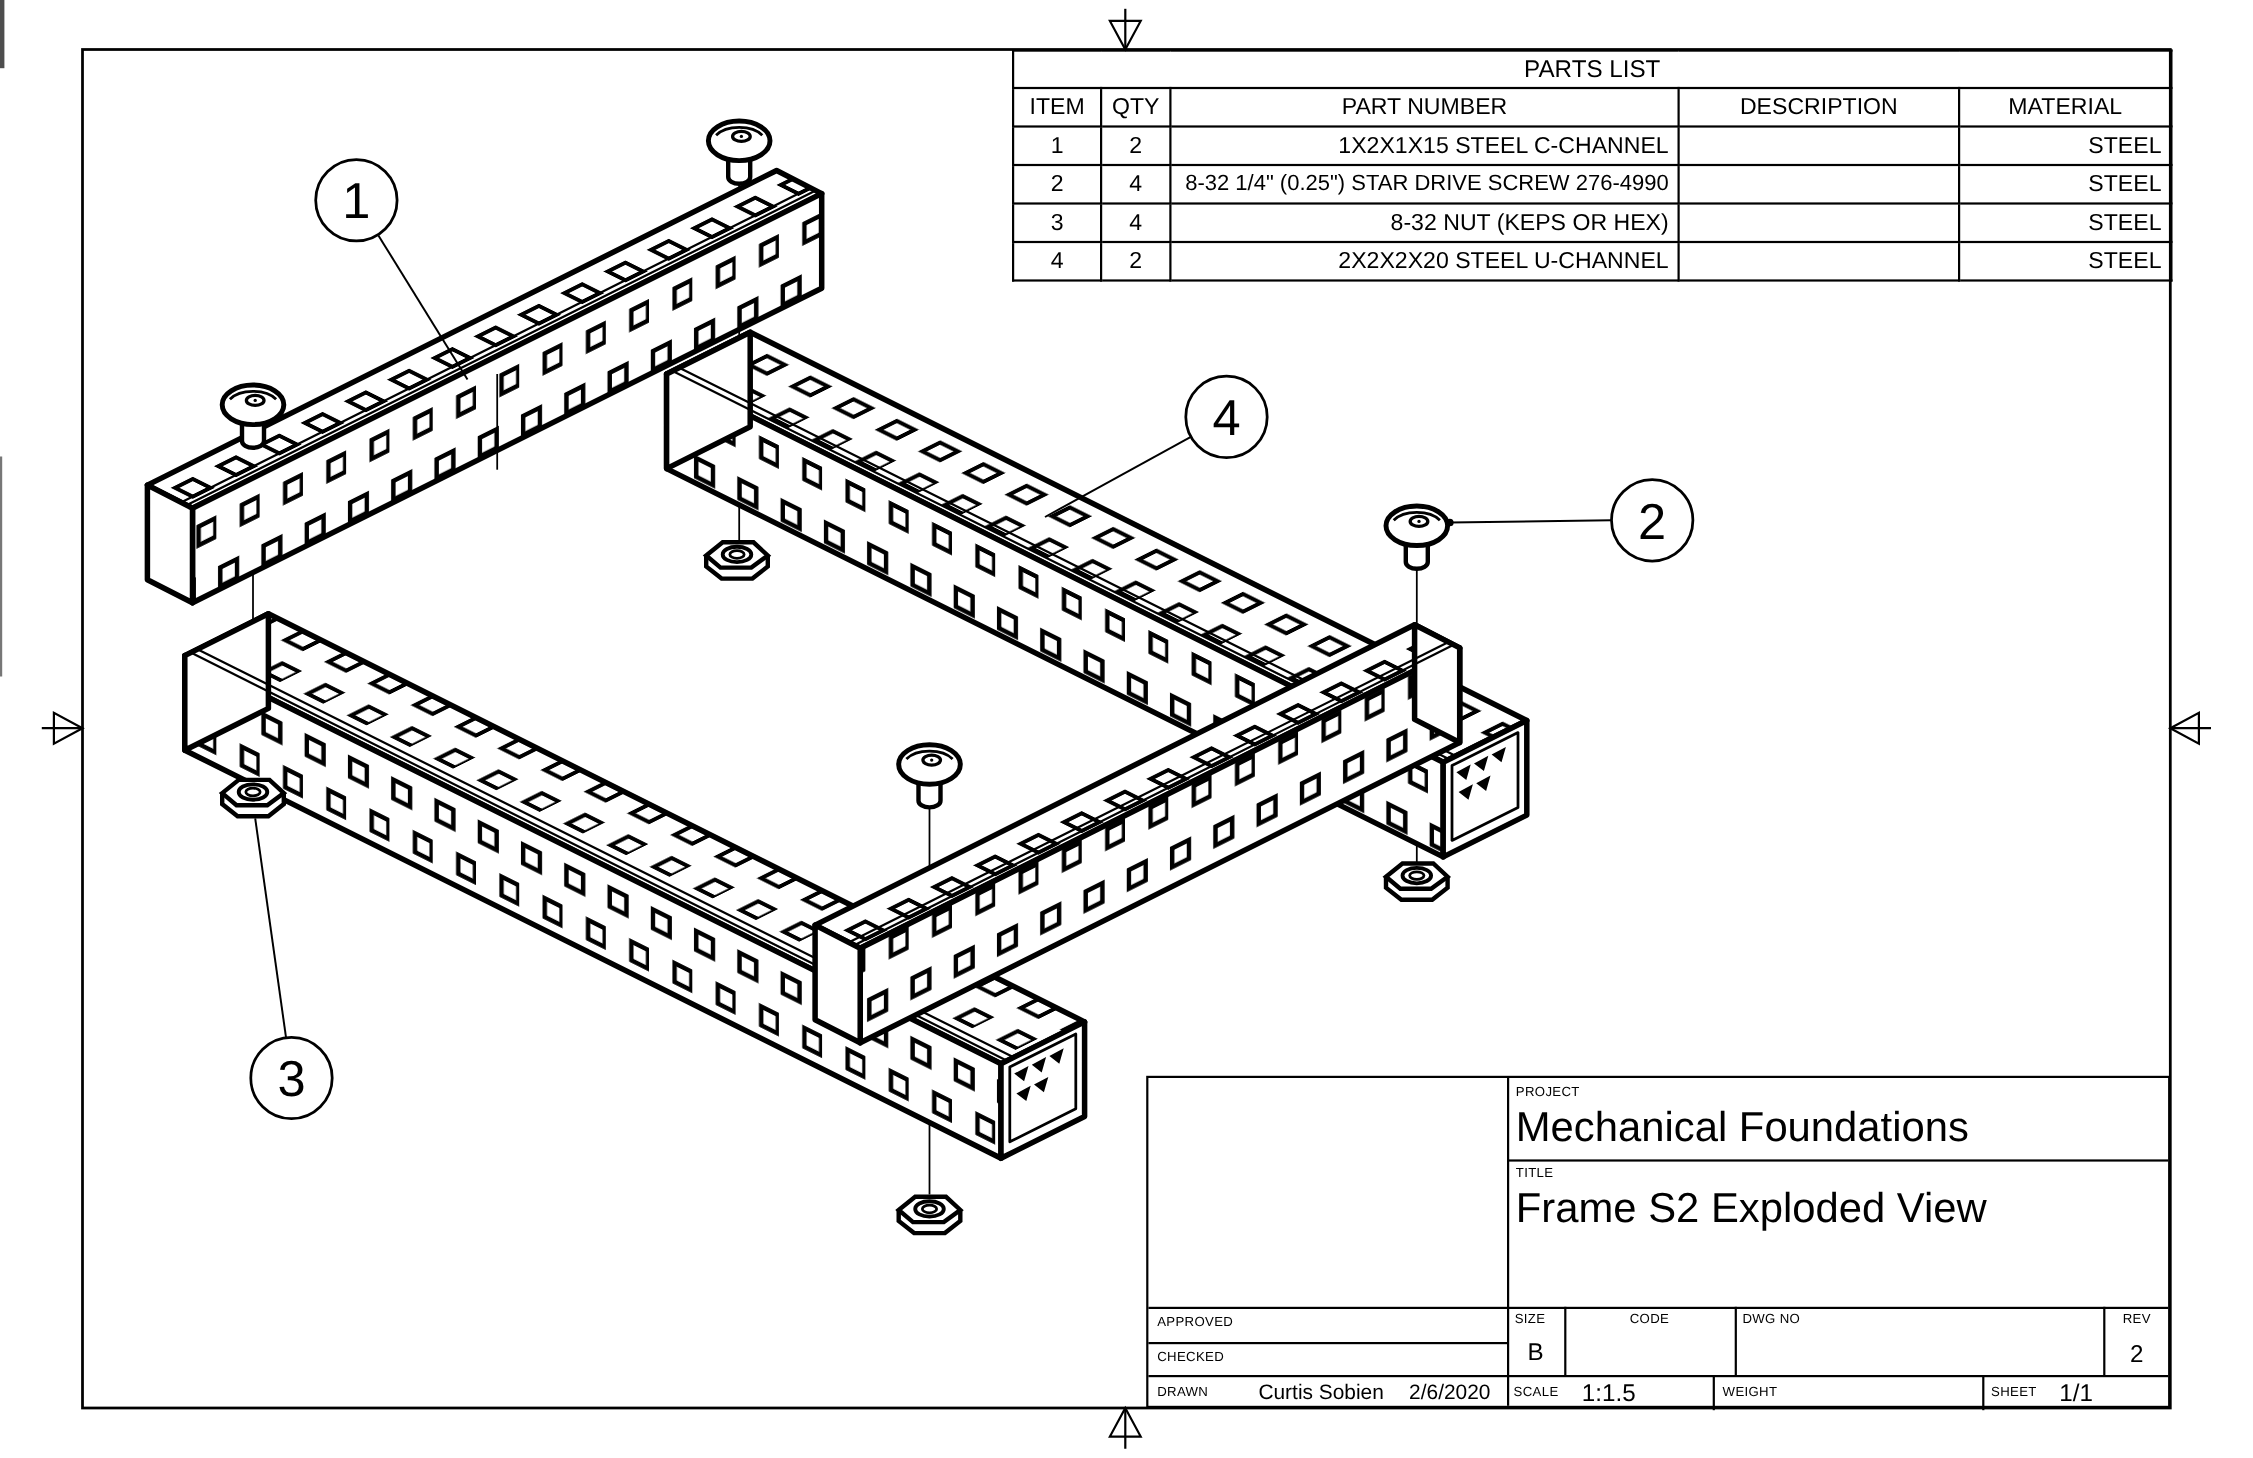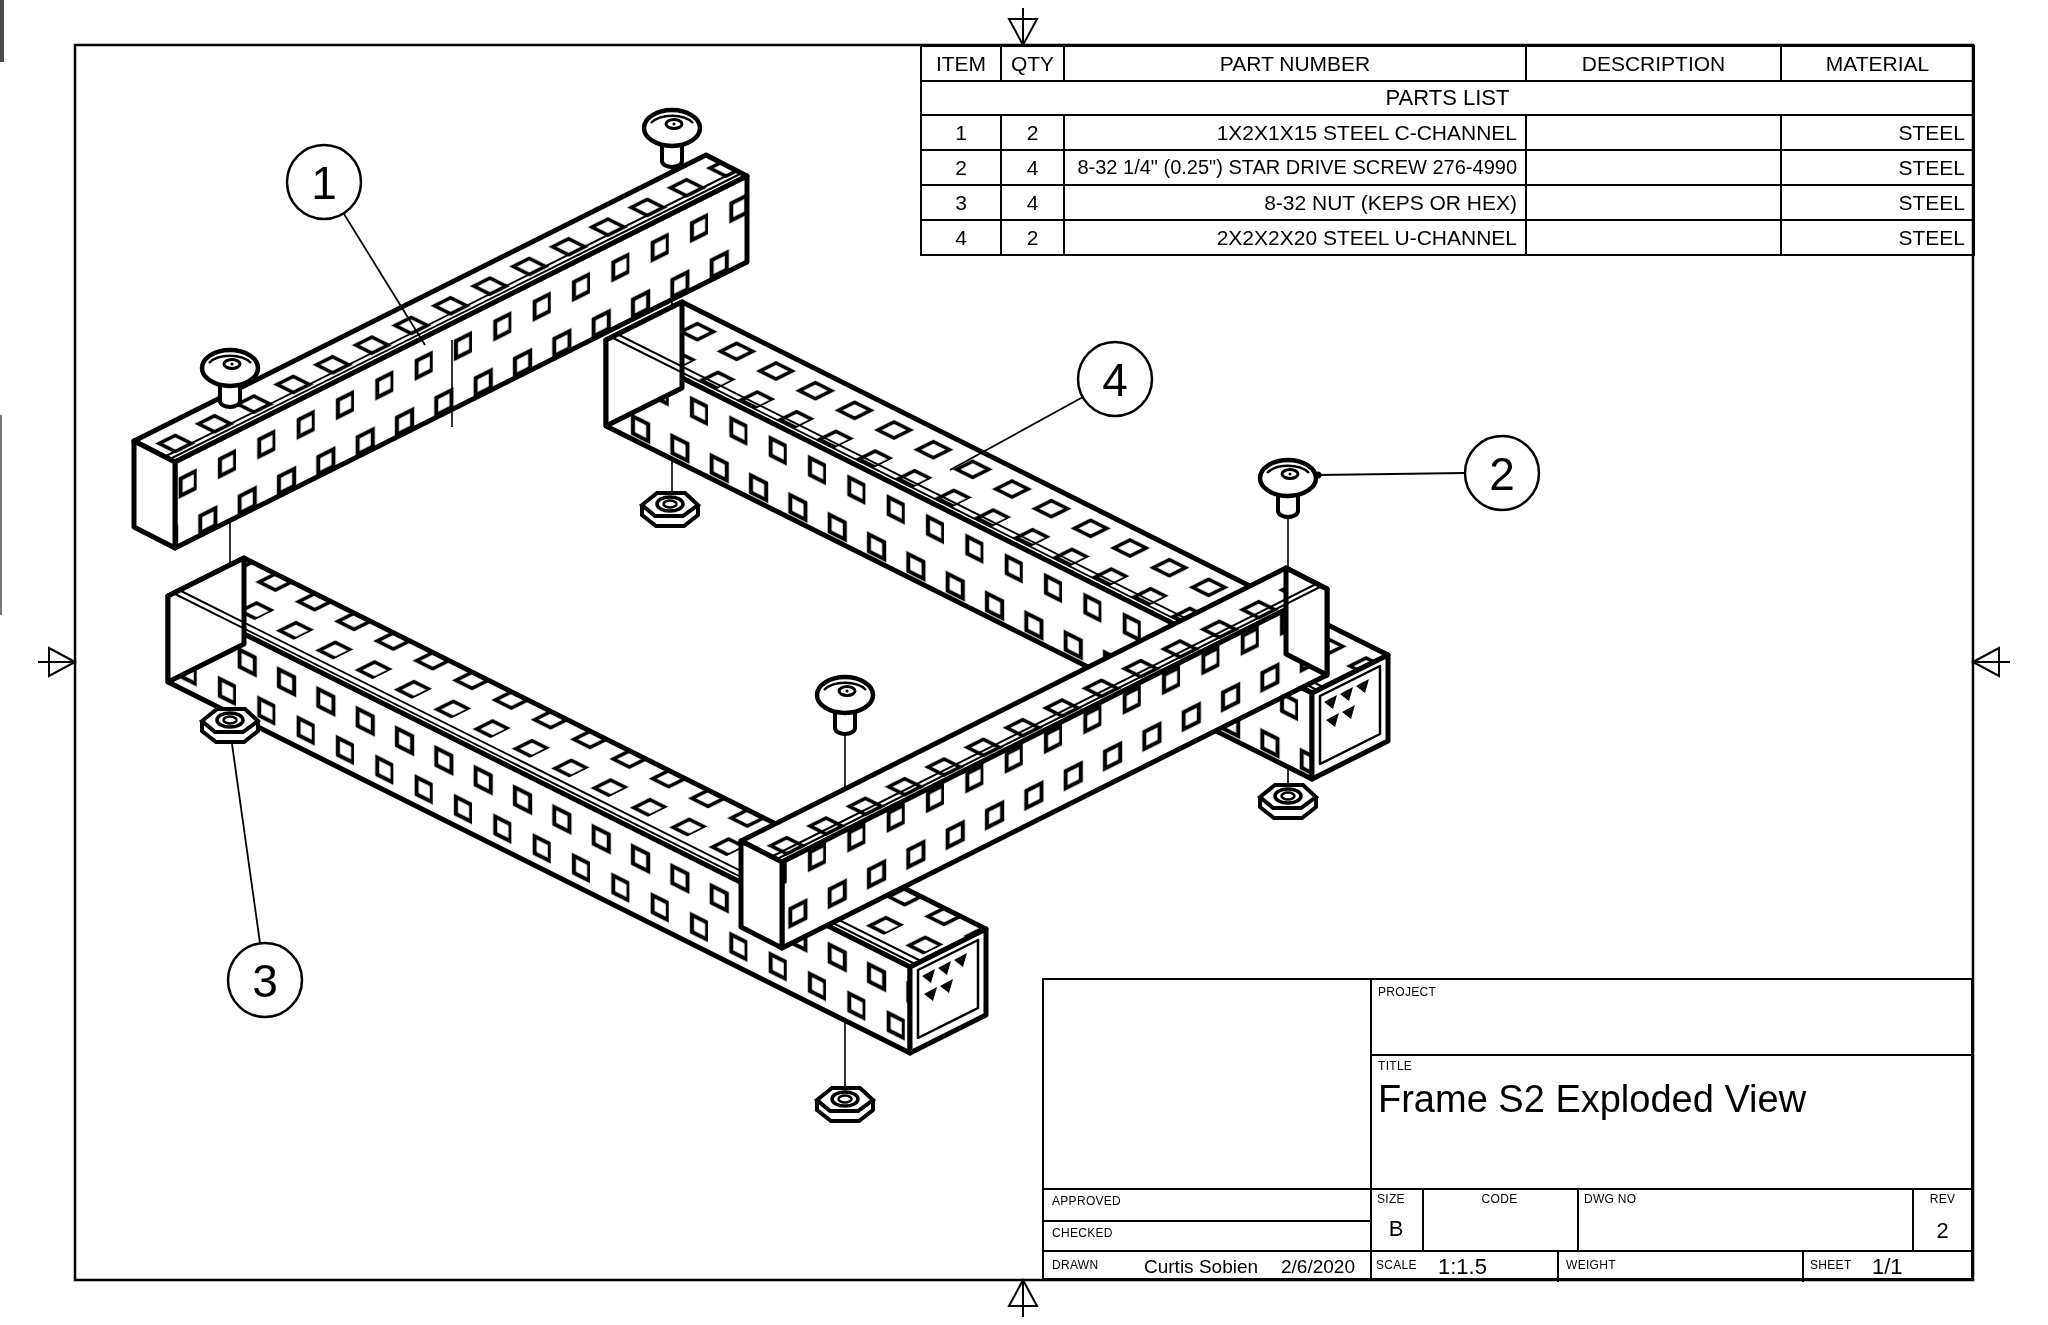--- a/index.html
+++ b/index.html
@@ -189,28 +189,28 @@
 <table id="parts-list">
   <colgroup>
     <col style="width:80px">
       <col style="width:63px">
       <col style="width:462px">
     <col style="width:255px">
       <col style="width:193px">
   </colgroup>
   <tbody>
       <tr>
+    <td class="tl" colspan="5">PARTS LIST</td>
+  </tr>
+  <tr>
     <td class="hd">ITEM</td>
     <td class="hd">QTY</td>
     <td class="hd">PART NUMBER</td>
     <td class="hd">DESCRIPTION</td>
     <td class="hd">MATERIAL</td>
-  </tr>
-  <tr>
-    <td class="tl" colspan="5">PARTS LIST</td>
   </tr>
   <tr>
     <td class="c">1</td>
     <td class="c">2</td>
     <td class="l">1X2X1X15 STEEL C-CHANNEL</td>
     <td class="l"></td>
     <td class="l">STEEL</td>
   </tr>
   <tr>
     <td class="c">2</td>
@@ -243,20 +243,21 @@
   <div class="tb-line" style="left:0;top:208px;right:0;height:2px;"></div>
   <div class="tb-line" style="left:0;top:240px;width:326px;height:2px;"></div>
   <div class="tb-line" style="left:0;top:270px;right:0;height:2px;"></div>
   <div class="tb-line" style="left:378px;top:208px;width:2px;height:62px;"></div>
   <div class="tb-line" style="left:533px;top:208px;width:2px;height:62px;"></div>
   <div class="tb-line" style="left:868px;top:208px;width:2px;height:62px;"></div>
   <div class="tb-line" style="left:513px;top:270px;width:2px;height:32px;"></div>
   <div class="tb-line" style="left:758px;top:270px;width:2px;height:32px;"></div>
 
   <div class="tb-lbl" style="left:334px;top:5px;">PROJECT</div>
+  <div class="tb-big" style="left:334px;top:24px;">Mechanical Foundations</div>
   <div class="tb-lbl" style="left:334px;top:79px;">TITLE</div>
   <div class="tb-big" style="left:334px;top:98px;">Frame S2 Exploded View</div>
 
   <div class="tb-lbl" style="left:8px;top:214px;">APPROVED</div>
   <div class="tb-sm" style="left:120px;top:213px;"></div>
   <div class="tb-lbl" style="left:8px;top:246px;">CHECKED</div>
   <div class="tb-sm" style="left:120px;top:245px;"></div>
   <div class="tb-lbl" style="left:8px;top:278px;">DRAWN</div>
   <div class="tb-sm" style="left:100px;top:276px;">Curtis Sobien</div>
   <div class="tb-sm" style="left:237px;top:276px;">2/6/2020</div>

